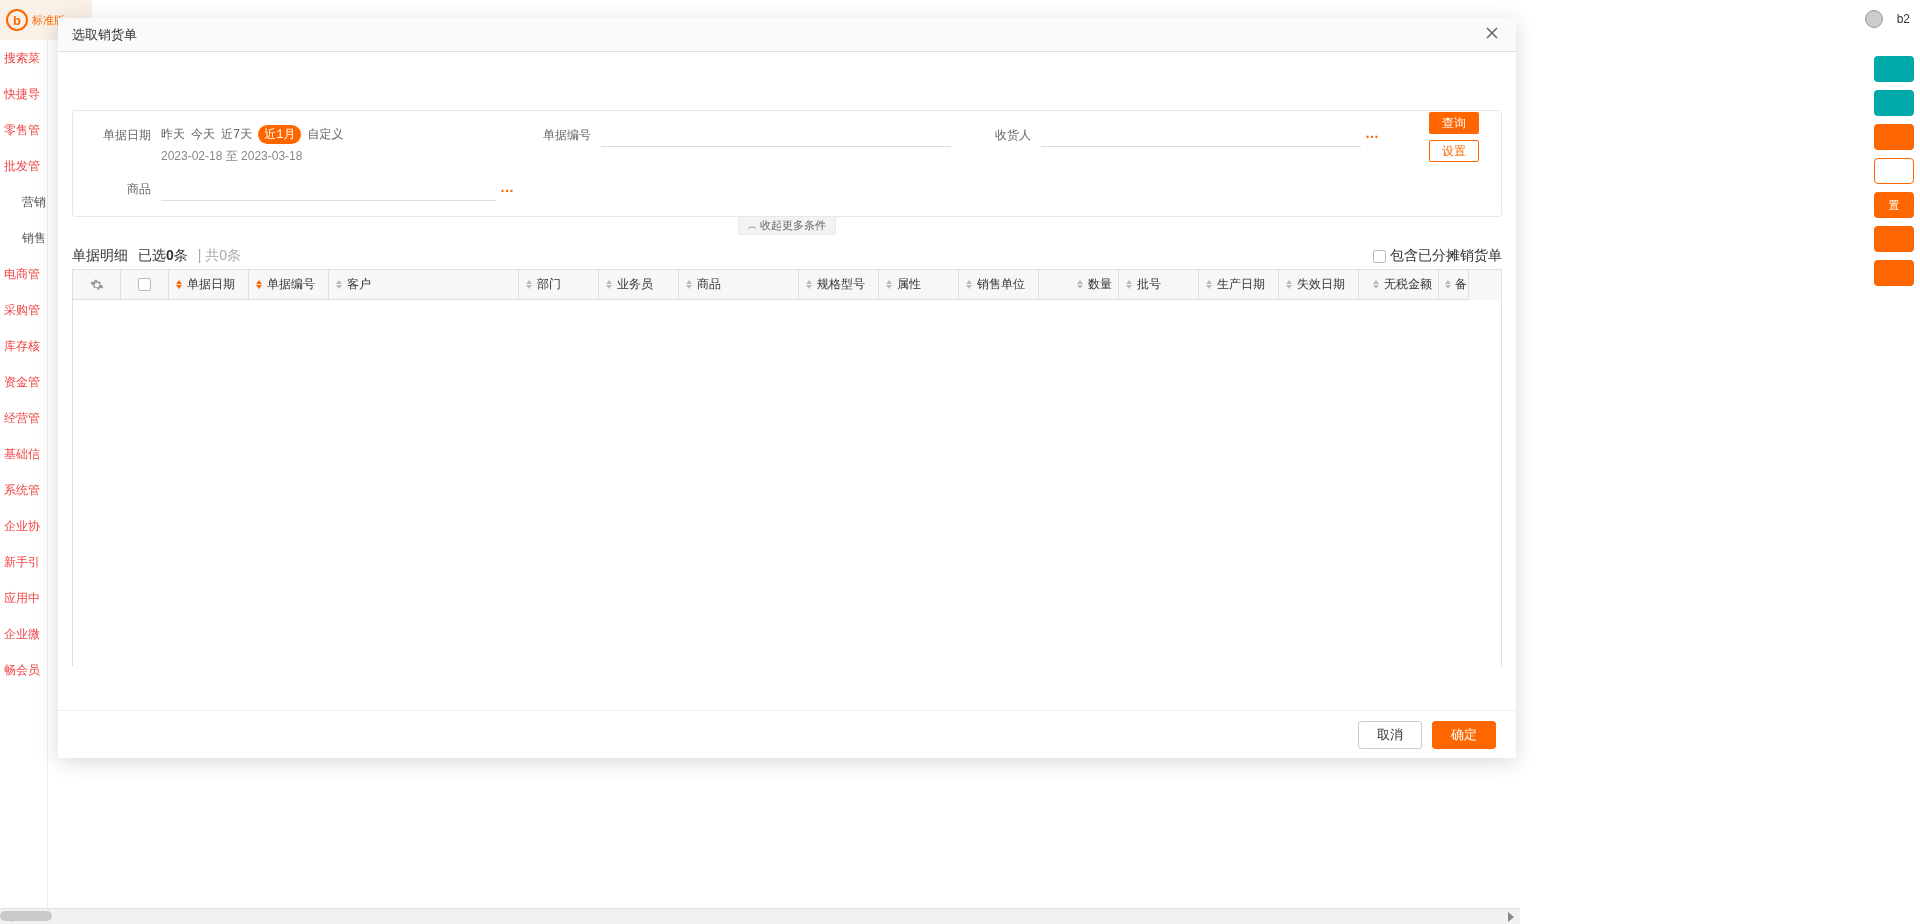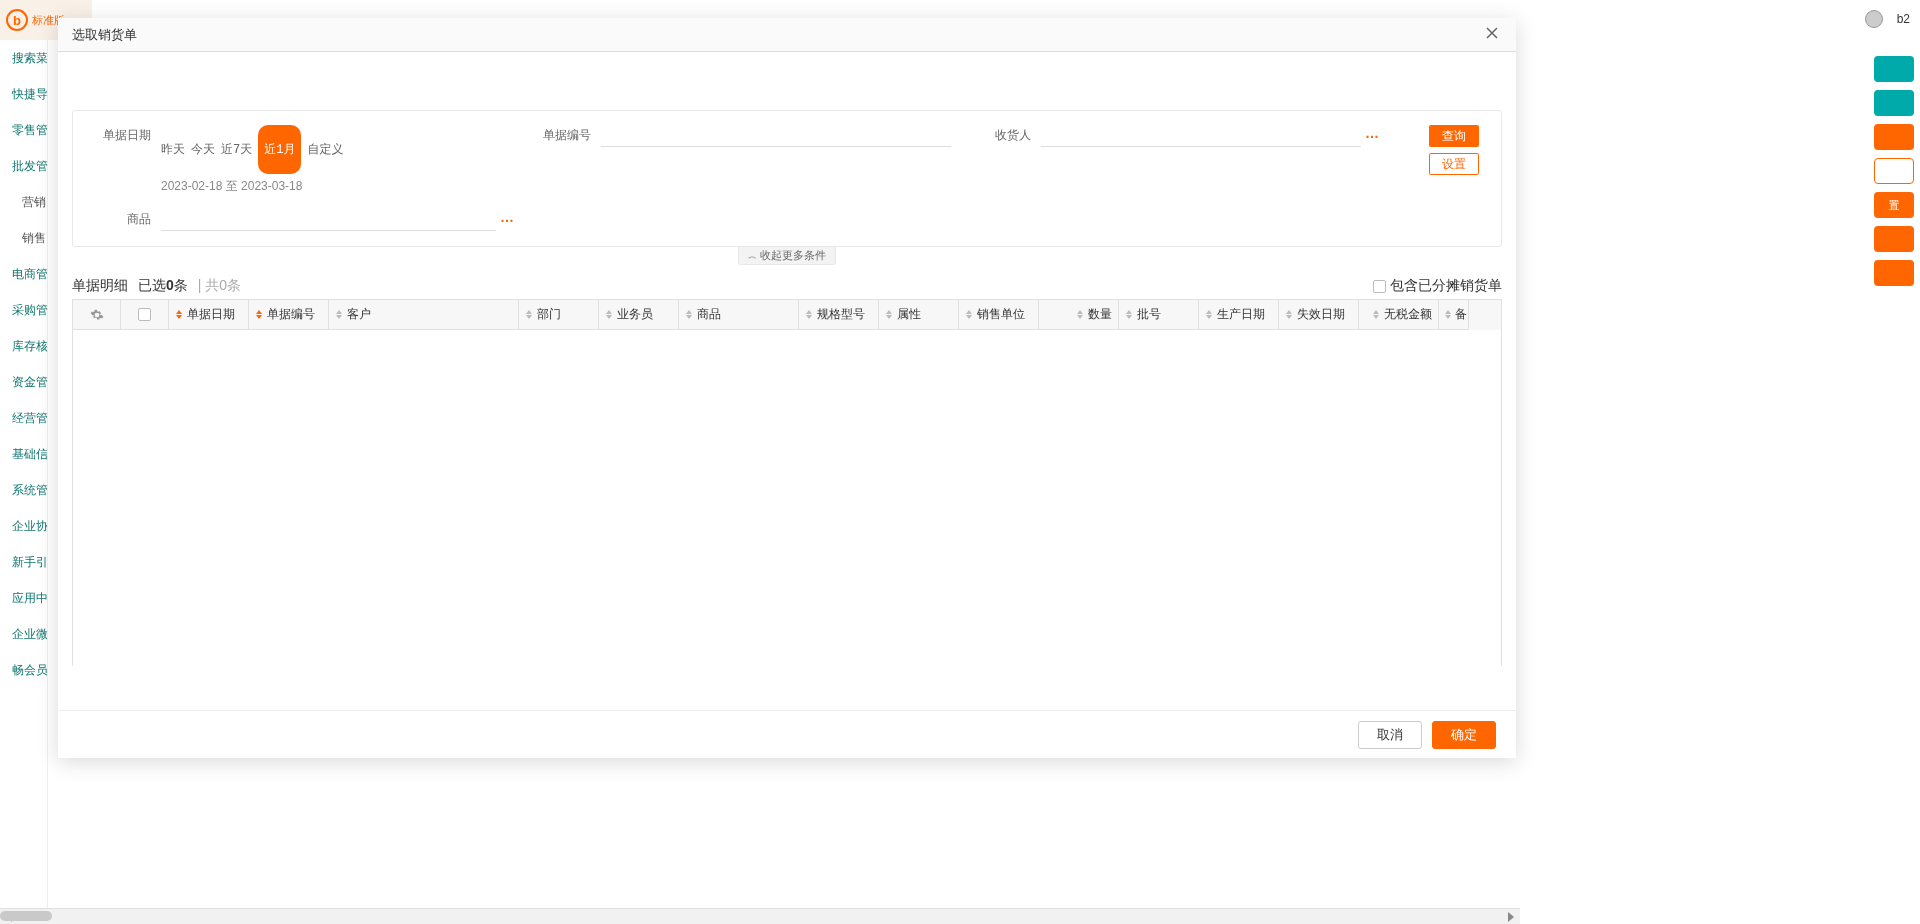--- a/index.html
+++ b/index.html
@@ -15,22 +15,22 @@
     font-weight: bold; color: #f60; font-size: 13px;
   }
   .brand-text { margin-left: 4px; color: #f60; font-size: 11px; }
   
   .sidebar {
     position: absolute; left: 0; top: 40px; width: 48px; height: 884px;
     background: #fff; border-right: 1px solid #eee;
     display: flex; flex-direction: column;
   }
   .sidebar-item {
-    height: 36px; line-height: 36px; padding-left: 12px;
-    font-size: 12px; color: #0f766e; white-space: nowrap; overflow: hidden;
+    height: 36px; line-height: 36px; padding-left: 4px;
+    font-size: 12px; color: #ef4444; white-space: nowrap; overflow: hidden;
     cursor: pointer;
   }
   .sidebar-item.sub { padding-left: 22px; color: #555; }
   
   .backdrop {
     position: absolute; left: 0; top: 0; width: 1920px; height: 924px;
     background: rgba(0,0,0,0);
   }
   
   .modal {
@@ -52,32 +52,32 @@
   .filter-panel {
     border: 1px solid #e8e8e8; border-radius: 3px; padding: 14px 18px 0 18px;
     position: relative;
   }
   .filter-row { display: flex; align-items: flex-start; margin-bottom: 14px; }
   .filter-field { display: flex; align-items: flex-start; }
   .field-label { width: 70px; text-align: right; padding-right: 10px; padding-top: 2px; color: #666; }
   .date-picks { display: flex; align-items: center; gap: 6px; font-size: 12px; color: #666; }
   .date-pick { cursor: pointer; font-family: Liberation Mono, monospace; }
   .date-pick.active {
-    background: #f60; color: #fff; border-radius: 10px; padding: 16px 6px;
+    background: #f60; color: #fff; border-radius: 10px; padding: 1px 6px;
   }
   .date-range { color: #888; font-size: 12px; margin-top: 4px; }
   .text-input {
     border: none; border-bottom: 1px solid #ddd; height: 22px;
     outline: none; font-size: 12px; padding: 0 2px; color: #333;
   }
   .text-input.wide { width: 350px; }
   .text-input.product { width: 335px; }
   .dots-btn { color: #f60; font-weight: bold; cursor: pointer; padding: 0 4px; font-size: 14px; letter-spacing: 1px; }
   .btn-col {
-    position: absolute; right: 22px; top: 14px; width: 50px;
+    position: absolute; right: 22px; top: 1px; width: 50px;
     display: flex; flex-direction: column; gap: 6px;
   }
   .btn {
     height: 22px; line-height: 20px; text-align: center; border-radius: 2px;
     font-size: 12px; cursor: pointer; border: 1px solid transparent;
   }
   .btn-primary { background: #f60; color: #fff; }
   .btn-outline { border: 1px solid #f60; color: #f60; background: #fff; }
   .collapse-bar {
     margin: 0 auto; width: 98px; height: 18px;

